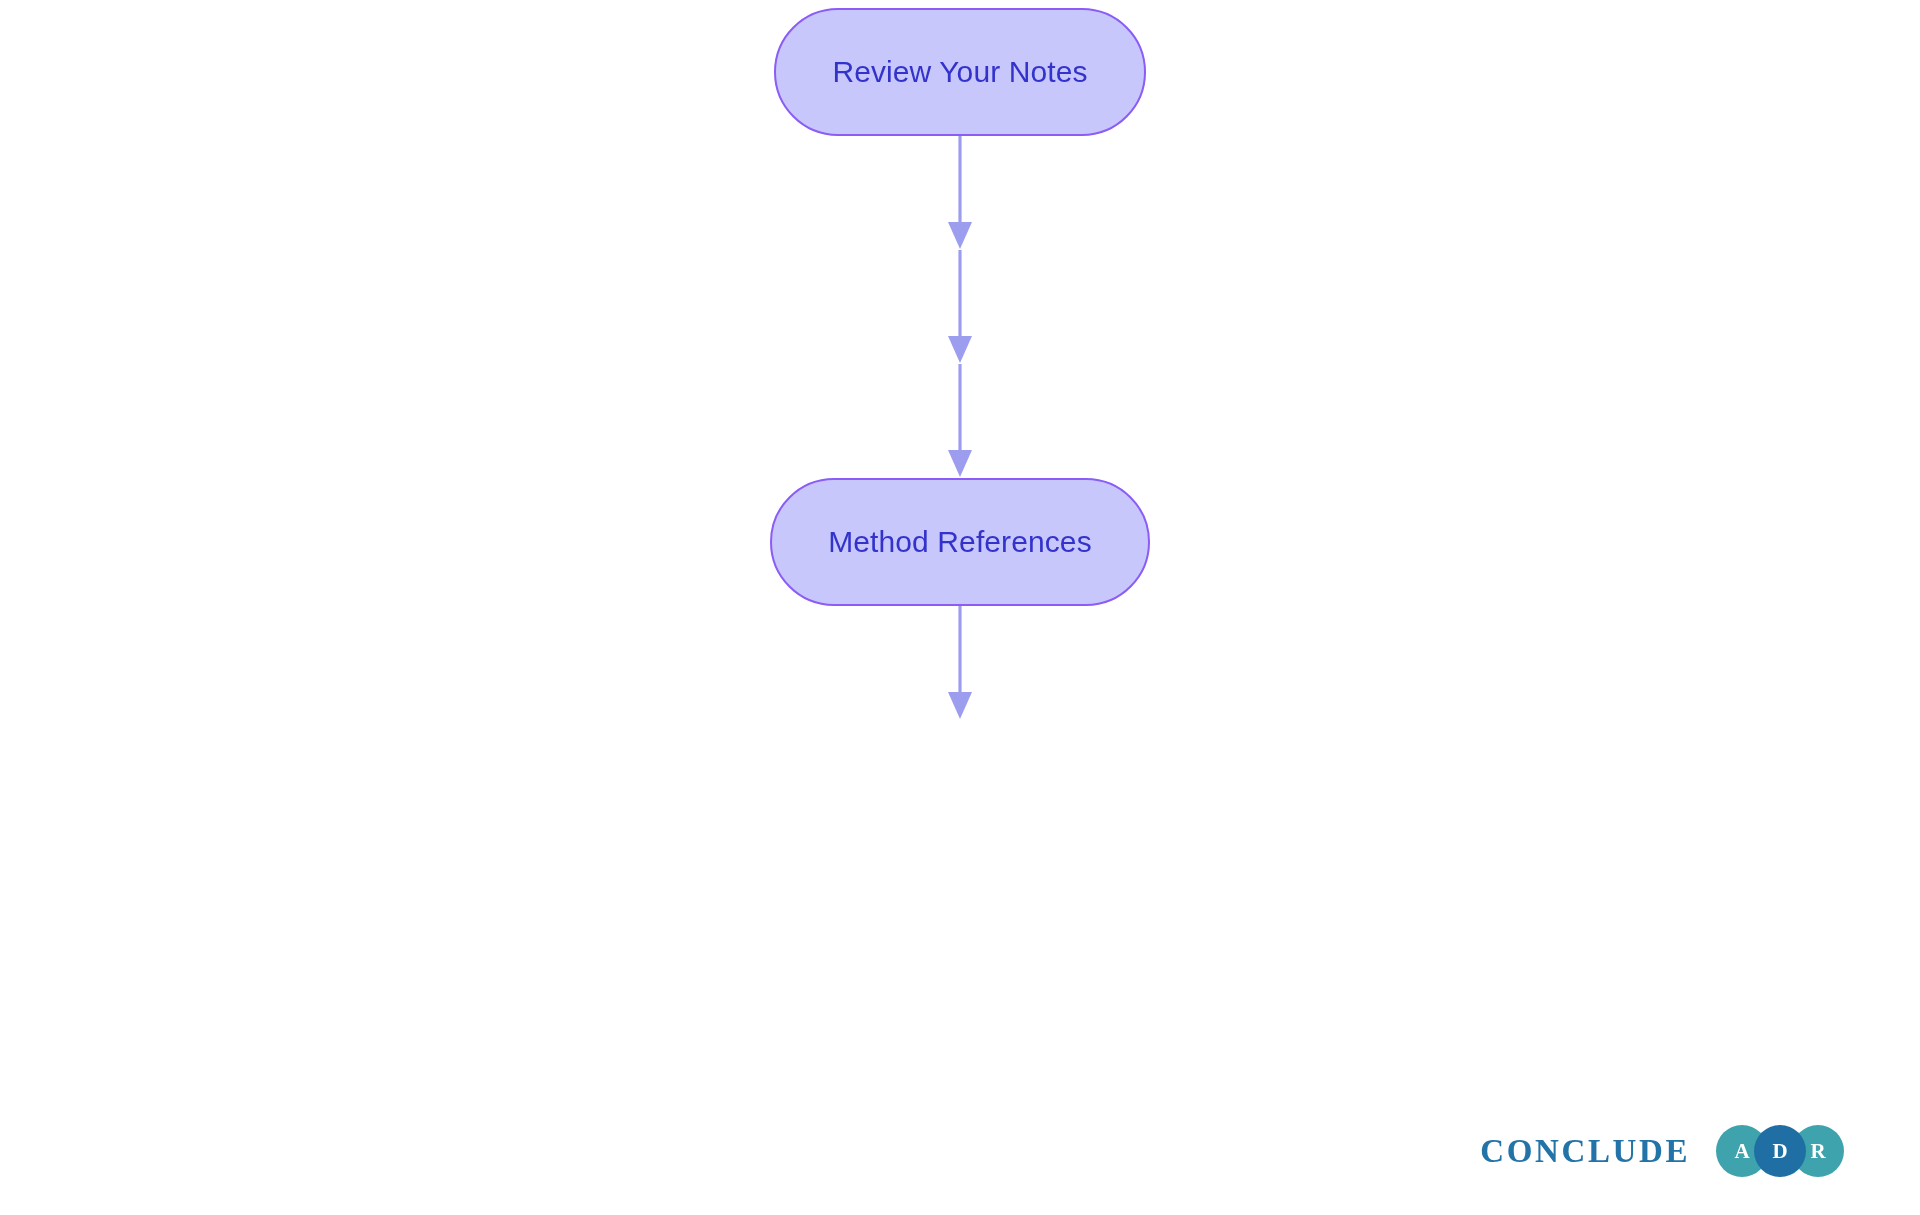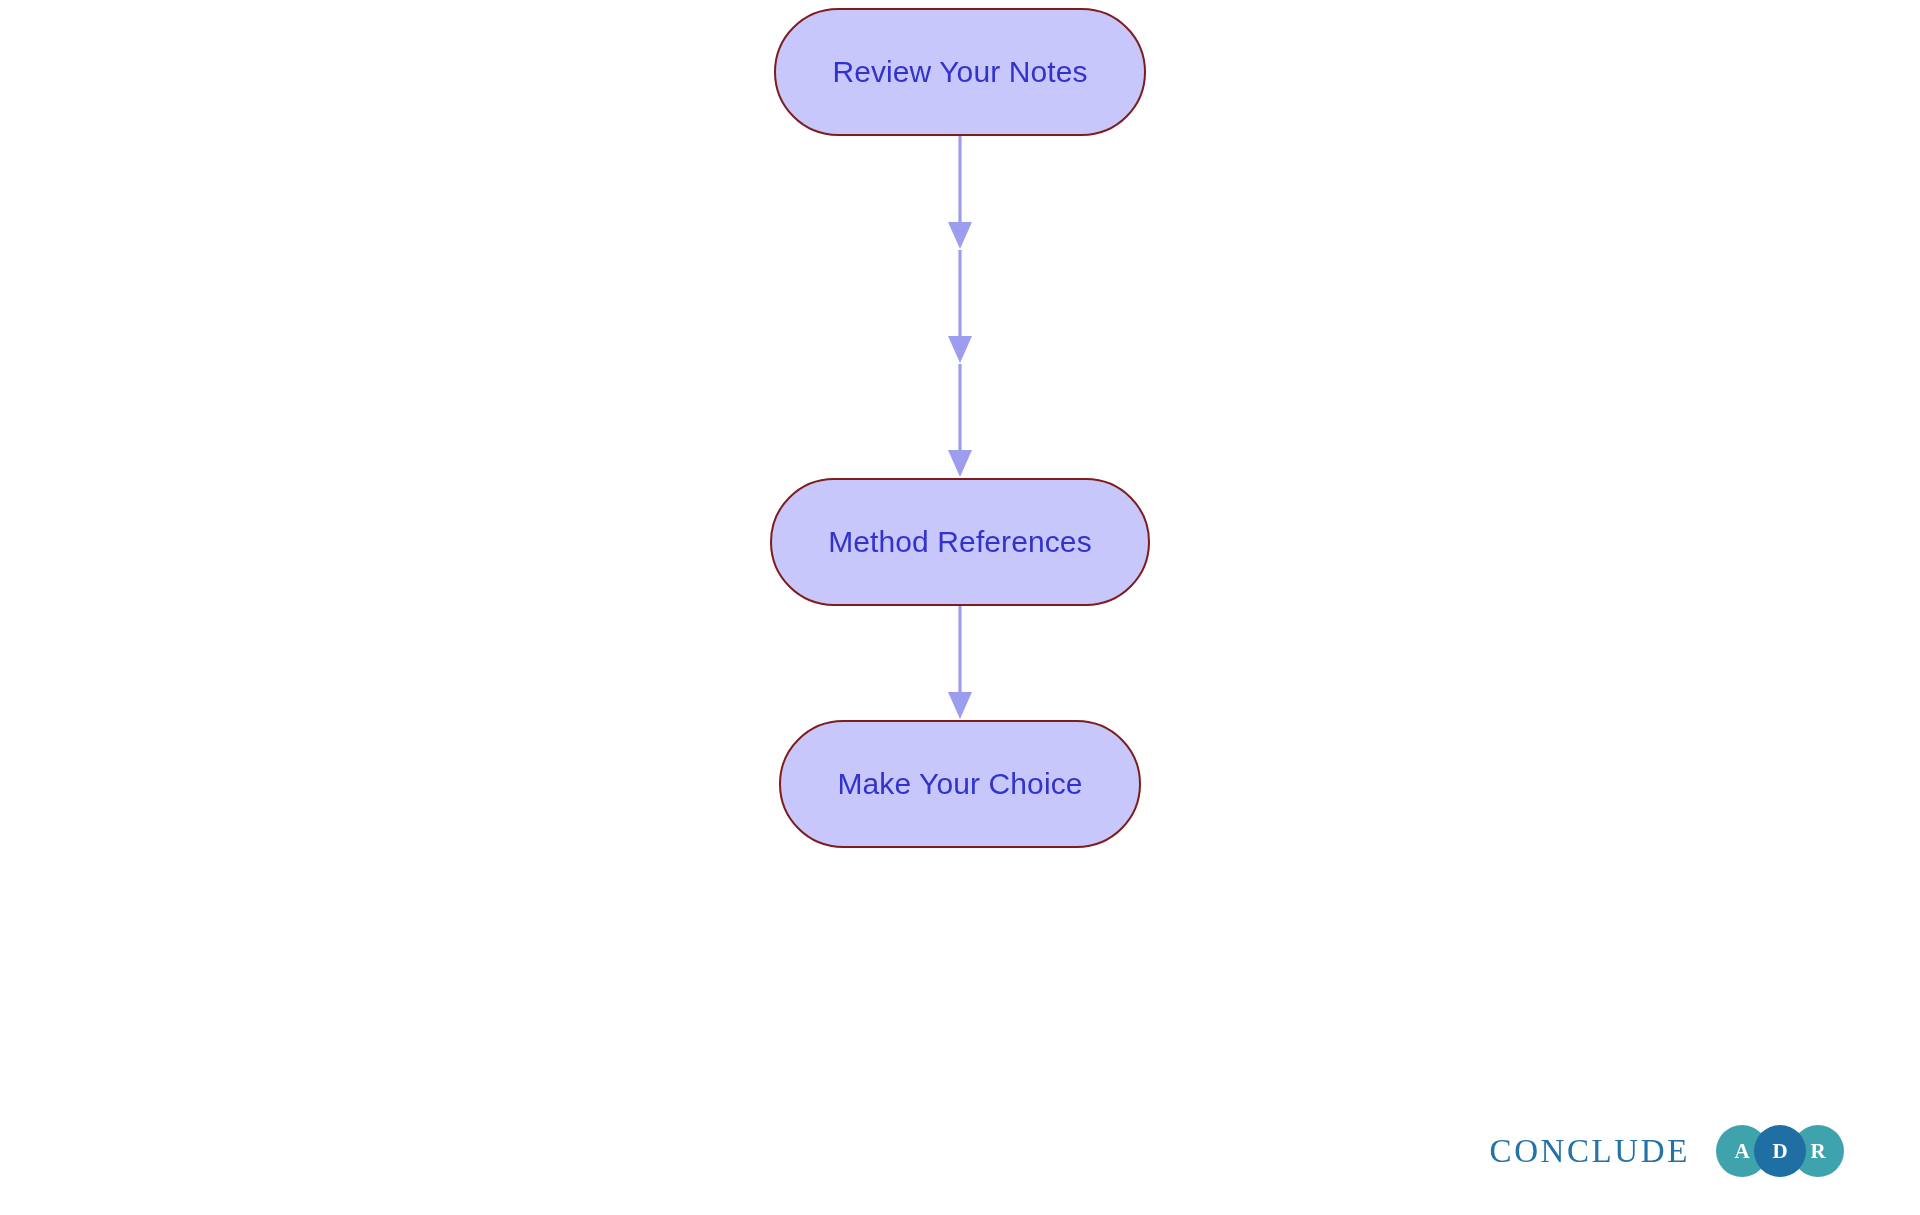--- a/index.html
+++ b/index.html
@@ -31,21 +31,21 @@
   .flow-step {
     display: flex;
     flex-direction: column;
     align-items: center;
   }
 
   
   .node {
     box-sizing: border-box;
     background: #c7c7fb;
-    border: 2px solid #7f1d1d;
+    border: 2px solid #8b5cf6;
     border-radius: 64px;
     color: #3333cc;
     font-size: 30px;
     font-weight: 400;
     letter-spacing: 0.1px;
     line-height: 1;
     display: flex;
     align-items: center;
     justify-content: center;
     height: 128px;
@@ -71,21 +71,21 @@
     position: absolute;
     right: 76px;
     bottom: 38px;
     display: flex;
     align-items: center;
     gap: 26px;
   }
   #brand-wordmark {
     font-family: "Liberation Serif", serif;
     font-size: 33px;
-    font-weight: 400;
+    font-weight: 700;
     letter-spacing: 2.6px;
     color: #2273a8;
     line-height: 1;
   }
   #brand-circles {
     position: relative;
     width: 128px;
     height: 52px;
   }
   .brand-circle {
@@ -135,23 +135,20 @@
 
   <div class="flow-step">
     <div class="node">Method References</div>
   </div>
 
   <svg class="connector" width="40" height="114" viewBox="0 0 40 114">
     <line class="connector-line" x1="20" y1="0" x2="20" y2="88"></line>
     <polygon class="connector-head" points="8,86 32,86 20,113"></polygon>
   </svg>
 
-  <div class="flow-step">
-    <div class="node">Make Your Choice</div>
-  </div>
 
 </div>
 
 <div id="brand-logo">
   <div id="brand-wordmark">CONCLUDE</div>
   <div id="brand-circles">
     <div class="brand-circle c-a">A</div>
     <div class="brand-circle c-d">D</div>
     <div class="brand-circle c-r">R</div>
   </div>

